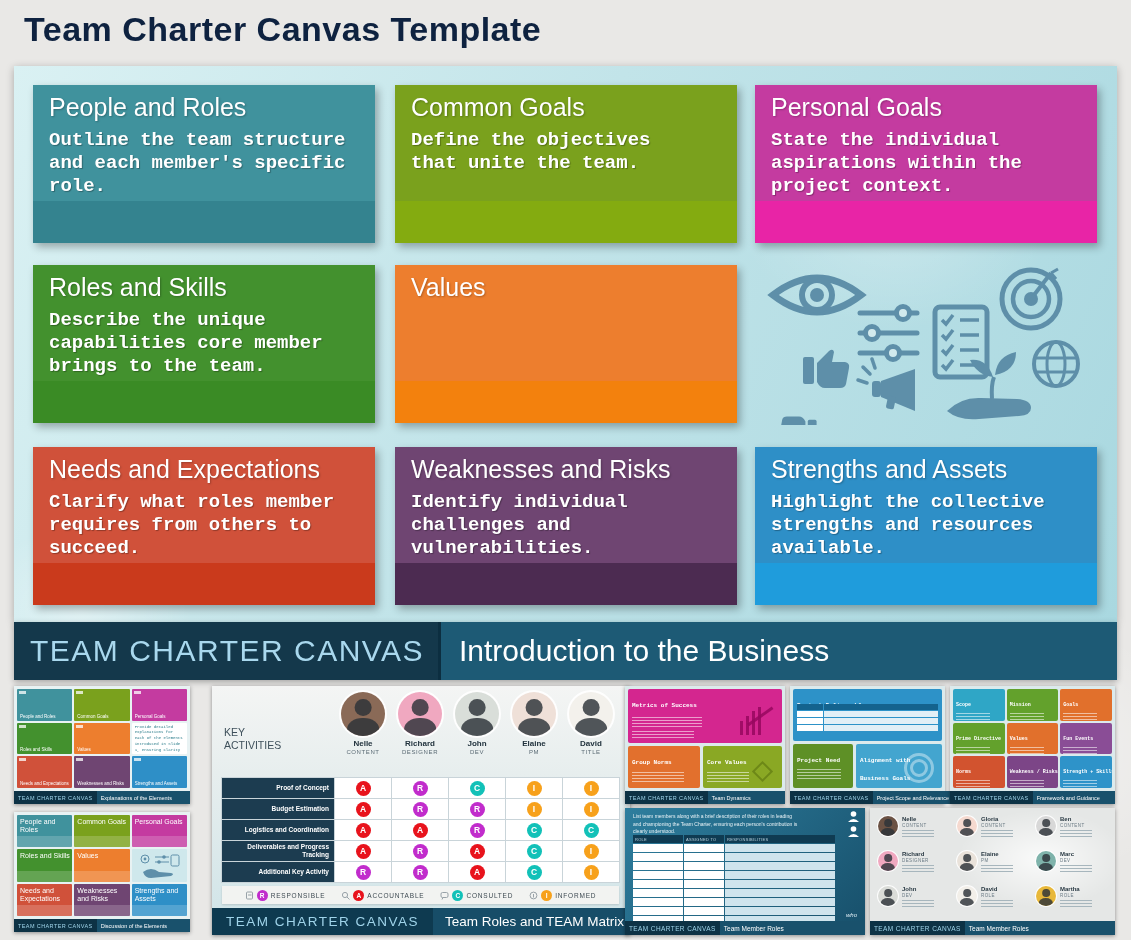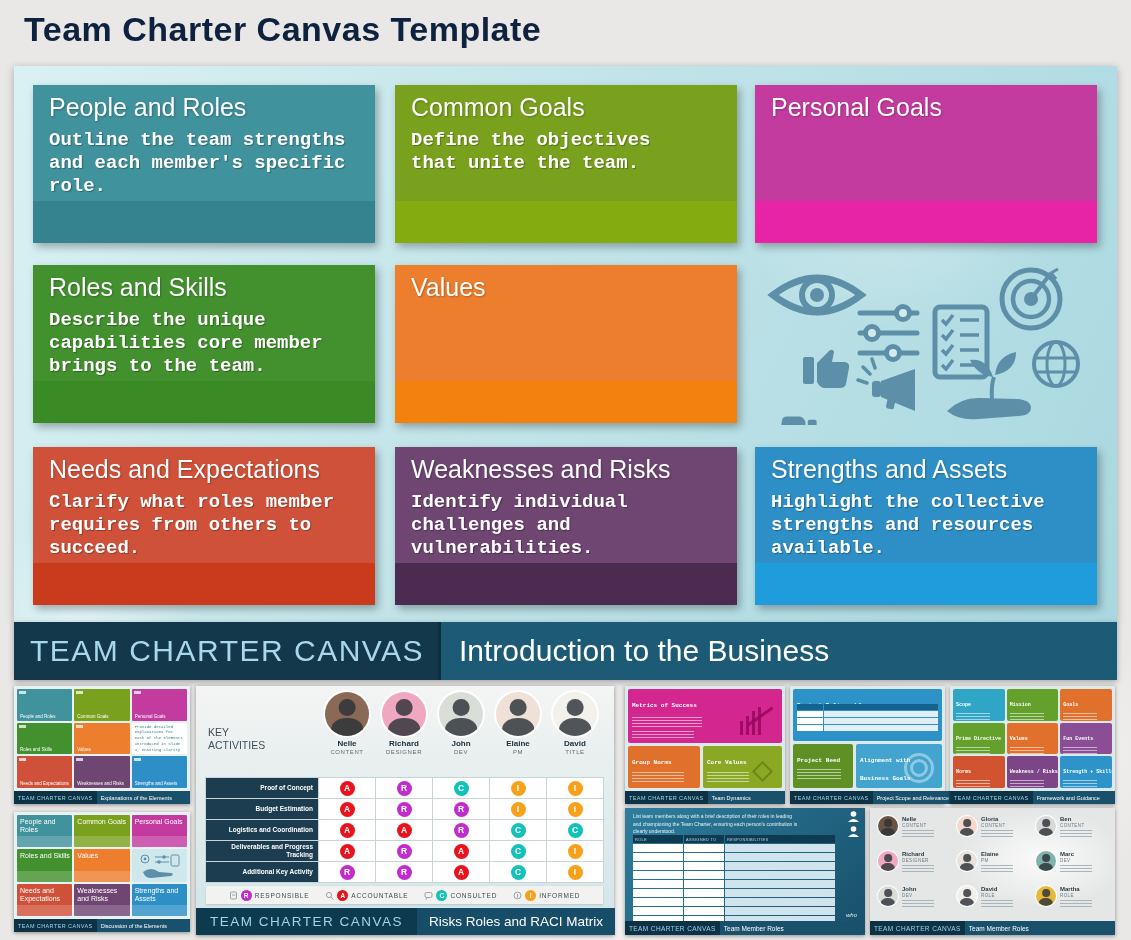--- a/index.html
+++ b/index.html
@@ -104,35 +104,38 @@
 
 <div class="screen">
   <h1 class="page-title">Team Charter Canvas Template</h1>
 
   <div class="canvas">
 
     <div class="card" style="left:19px;top:19px;">
       <div class="card-main" style="background: rgb(64, 146, 157);"></div>
       <div class="card-strip" style="background: rgb(52, 131, 143);"></div>
       <div class="card-title">People and Roles</div>
-      <div class="card-desc">Outline the team strengths
+      <div class="card-desc">Outline the team structure
 and each member's specific
 role.</div>
     </div>
     <div class="card" style="left:381px;top:19px;">
       <div class="card-main" style="background: rgb(122, 161, 29);"></div>
       <div class="card-strip" style="background: rgb(132, 171, 16);"></div>
       <div class="card-title">Common Goals</div>
       <div class="card-desc">Define the objectives
 that unite the team.</div>
     </div>
     <div class="card" style="left:741px;top:19px;">
       <div class="card-main" style="background: rgb(196, 59, 160);"></div>
       <div class="card-strip" style="background: rgb(232, 36, 166);"></div>
       <div class="card-title">Personal Goals</div>
+      <div class="card-desc">State the individual
+aspirations within the
+project context.</div>
     </div>
 
     <div class="card" style="left:19px;top:199px;">
       <div class="card-main" style="background: rgb(67, 145, 46);"></div>
       <div class="card-strip" style="background: rgb(58, 139, 37);"></div>
       <div class="card-title">Roles and Skills</div>
       <div class="card-desc">Describe the unique
 capabilities core member
 brings to the team.</div>
     </div>
@@ -265,21 +268,21 @@
       <div class="mcell tag" style="background: rgb(46, 143, 199);">
           <span class="mlabel">Strengths and Assets</span>
         </div>
     </div>
     <div class="tfoot">
       <span class="fb">TEAM CHARTER CANVAS</span>
       <span class="fl">Explanations of the Elements</span>
     </div>
   </div>
 
-  <div class="thumb" style="left:196px;top:686px;width:418px;height:249px;background:linear-gradient(#f4f5f4 0%,#e7eeee 35%,#cfe4e8 100%);">
+  <div class="thumb" style="left:212px;top:686px;width:418px;height:249px;background:linear-gradient(#f4f5f4 0%,#e7eeee 35%,#cfe4e8 100%);">
     <div class="raci-photos">
       <div class="key-label">KEY
 ACTIVITIES</div>
       <div class="member">
         <span class="avatar av44" style="background: rgb(138, 106, 87);"></span>
         <span class="m-name">Nelle</span>
         <span class="m-role">CONTENT</span>
       </div>
       <div class="member">
         <span class="avatar av44" style="background: rgb(240, 168, 192);"></span>
@@ -413,21 +416,21 @@
         <svg width="9" height="9">
             <circle cx="4.5" cy="4.5" r="3.4" fill="none" stroke="#98a2a8"></circle>
             <line x1="4.5" y1="3" x2="4.5" y2="6.5" stroke="#98a2a8"></line>
           </svg>
         <span class="badge sm" style="background: rgb(247, 161, 27);">I</span>
         <span class="lg-text">INFORMED</span>
       </span>
     </div>
     <div class="tfoot big">
       <span class="fb">TEAM CHARTER CANVAS</span>
-      <span class="fl">Risks Roles and RACI Matrix</span>
+      <span class="fl">Team Roles and TEAM Matrix</span>
     </div>
   </div>
 
   <div class="thumb" style="left:625px;top:686px;width:160px;height:118px;background:#dceaec;">
     <div class="boxwrap">
       <div class="bbox" style="height: 56px; background: rgb(212, 38, 143);">
         <span class="box-title">Metrics of Success</span>
         <span class="tl" style="display:block;width:70px;height:10px;margin-top:6px;"></span>
         <span class="tl" style="display:block;width:62px;height:7px;margin-top:4px;"></span>
         <span class="bars">

